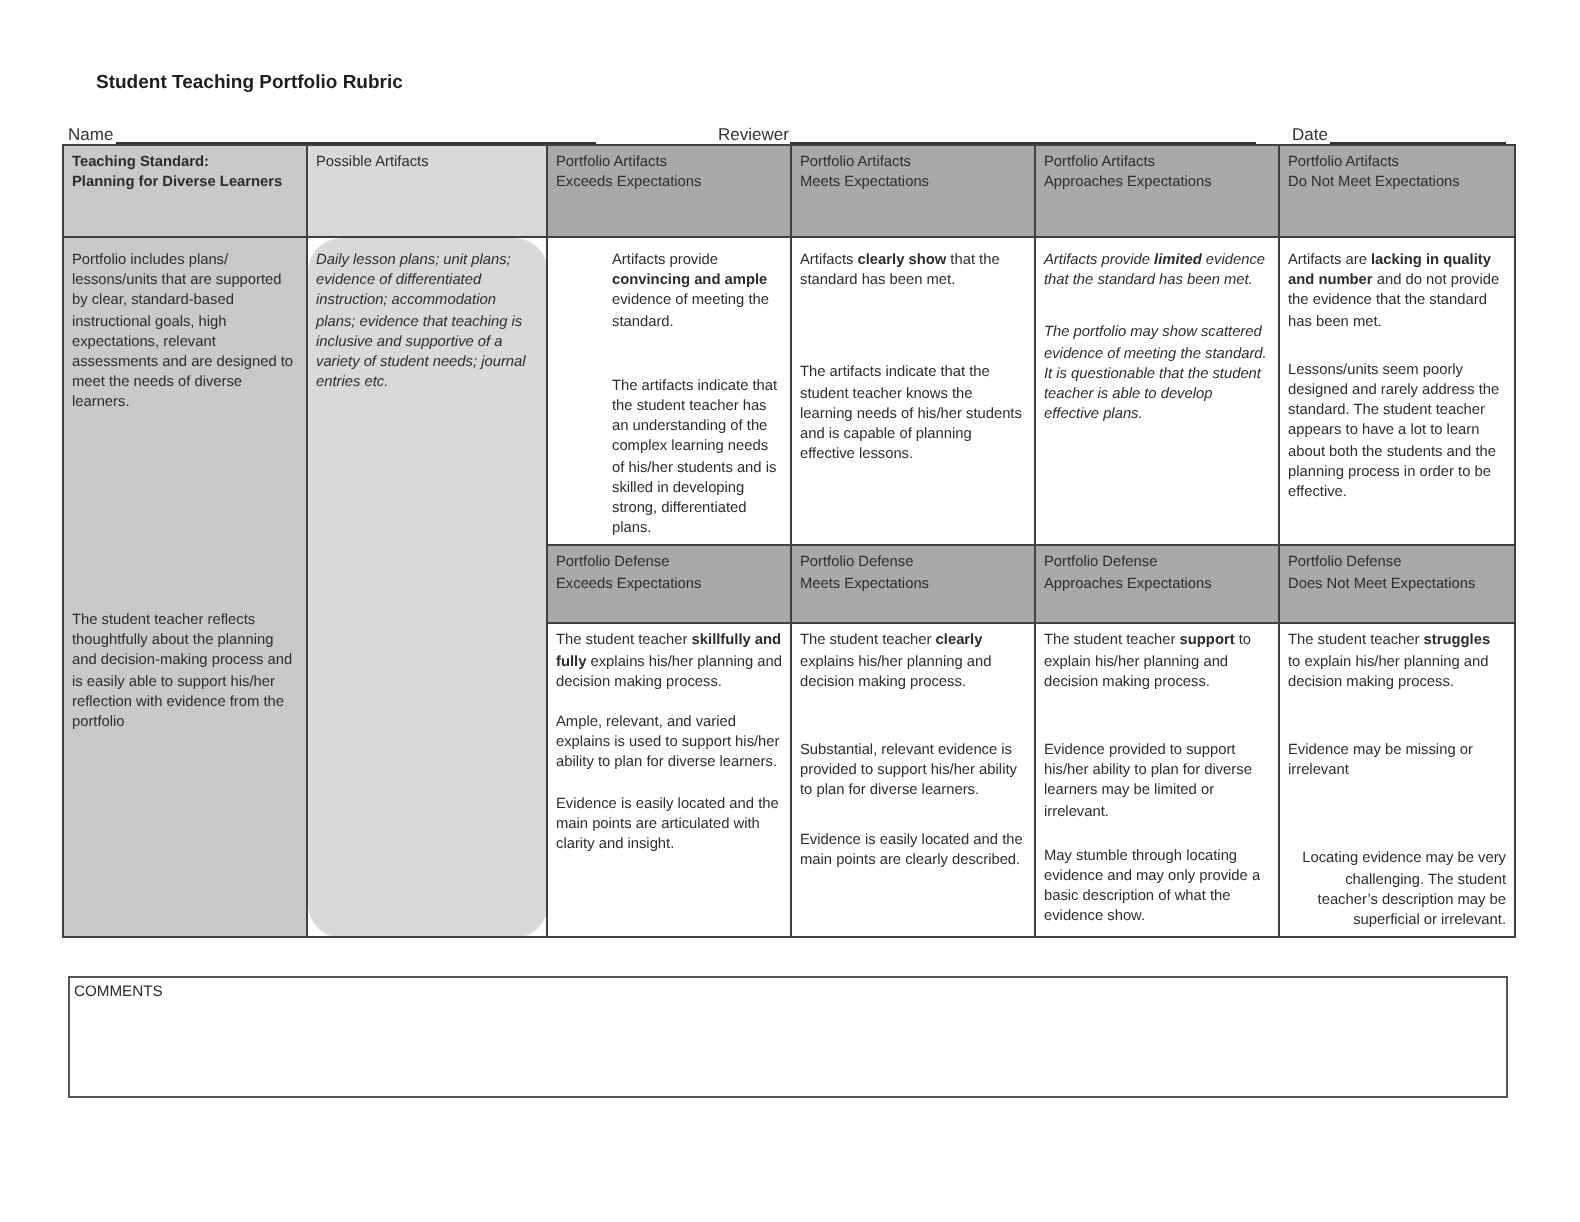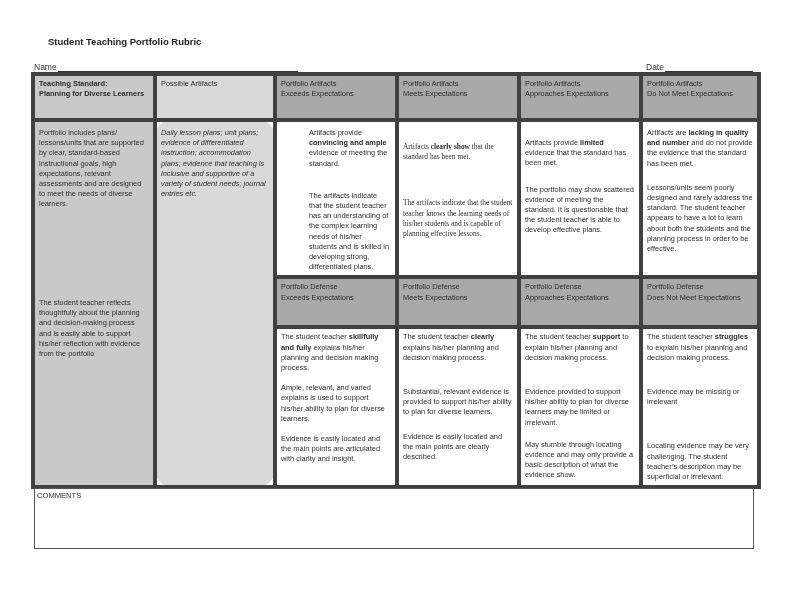--- a/index.html
+++ b/index.html
@@ -17,21 +17,21 @@
   }
   .field { position: absolute; top: 0; display: flex; align-items: flex-end; }
   .field .label { white-space: nowrap; }
   .field .line { border-bottom: 1px solid #333; height: 9px; margin-left: 1px; }
   .rubric {
     position: absolute; left: 31px; top: 72px;
     border-collapse: collapse; table-layout: fixed;
     font-size: 7.4px; line-height: 10.2px;
   }
   .rubric td {
-    border: 4px solid #404040; vertical-align: top;
+    border: 1px solid #404040; vertical-align: top;
     padding: 3px 4px 3px 4px; color: #2c2c2c;
   }
   .c-std { background: #c9c9c9; }
   .c-art { background: #d9d9d9; }
   .c-head { background: #a9a9a9; color: #333; }
   .c-body { background: #ffffff; }
   .bold { font-weight: bold; }
   .italic { font-style: italic; border-radius: 17px; }
   .para + .para { margin-top: 10px; }
   .comments {
@@ -42,20 +42,24 @@
 </style>
 </head>
 <body>
 
 <div class="title">Student Teaching Portfolio Rubric</div>
 
 <div class="field-row">
   <div class="field" style="left:0;">
     <span class="label">Name</span>
     <span class="line" style="width:240px;"></span>
+  </div>
+  <div class="field" style="left:325px;">
+    <span class="label">Reviewer</span>
+    <span class="line" style="width:233px;"></span>
   </div>
   <div class="field" style="left:612px;">
     <span class="label">Date</span>
     <span class="line" style="width:88px;"></span>
   </div>
 </div>
 
 <table class="rubric">
   <colgroup>
     <col style="width:122px">
@@ -86,43 +90,43 @@
     </td>
     <td class="c-head">
       <div>Portfolio Artifacts</div>
       <div>Do Not Meet Expectations</div>
     </td>
   </tr>
 
   <tr style="height:137px;">
     <td class="c-std" rowspan="3" style="position:relative; padding-top:6px;">
       <div>Portfolio includes plans/ lessons/units that are supported by clear, standard-based instructional goals, high expectations, relevant assessments and are designed to meet the needs of diverse learners.</div>
-      <div style="position:absolute; left:4px; right:4px; top:176px;">The student teacher reflects thoughtfully about the planning and decision-making process and is easily able to support his/her reflection with evidence from the portfolio</div>
+      <div style="position:absolute; left:4px; right:4px; top:186px;">The student teacher reflects thoughtfully about the planning and decision-making process and is easily able to support his/her reflection with evidence from the portfolio</div>
     </td>
     <td class="c-art italic" rowspan="3" style="padding-top:6px;">Daily lesson plans; unit plans; evidence of differentiated instruction; accommodation plans; evidence that teaching is inclusive and supportive of a variety of student needs; journal entries etc.</td>
 
     <td class="c-body" style="padding-top:6px;padding-left:32px;">
       <div class="para"><span>Artifacts provide </span><span class="bold">convincing and ample</span><span> evidence of meeting the standard.</span></div>
       <div class="para" style="margin-top:22px;">The artifacts indicate that the student teacher has an understanding of the complex learning needs of his/her students and is skilled in developing strong, differentiated plans.</div>
     </td>
-    <td class="c-body" style="padding-top:20px;font-family:Liberation Serif, serif;">
+    <td class="c-body" style="padding-top:6px;">
       <div class="para"><span>Artifacts </span><span class="bold">clearly show</span><span> that the standard has been met.</span></div>
       <div class="para" style="margin-top:36px;">The artifacts indicate that the student teacher knows the learning needs of his/her students and is capable of planning effective lessons.</div>
     </td>
-    <td class="c-body" style="padding-top:16px;">
+    <td class="c-body" style="padding-top:6px;font-style:italic;">
       <div class="para"><span>Artifacts provide </span><span class="bold">limited</span><span> evidence that the standard has been met.</span></div>
       <div class="para" style="margin-top:16px;">The portfolio may show scattered evidence of meeting the standard. It is questionable that the student teacher is able to develop effective plans.</div>
     </td>
     <td class="c-body" style="padding-top:6px;">
       <div class="para"><span>Artifacts are </span><span class="bold">lacking in quality and number</span><span> and do not provide the evidence that the standard has been met.</span></div>
       <div class="para" style="margin-top:14px;">Lessons/units seem poorly designed and rarely address the standard.  The student teacher appears to have a lot to learn about both the students and the planning process in order to be effective.</div>
     </td>
   </tr>
 
-  <tr style="height:50px;">
+  <tr style="height:39px;">
     <td class="c-head">
       <div>Portfolio Defense</div>
       <div>Exceeds Expectations</div>
     </td>
     <td class="c-head">
       <div>Portfolio Defense</div>
       <div>Meets Expectations</div>
     </td>
     <td class="c-head">
       <div>Portfolio Defense</div>
@@ -146,21 +150,21 @@
       <div class="para" style="margin-top:14px;">Evidence is easily located and the main points are clearly described.</div>
     </td>
     <td class="c-body">
       <div class="para"><span>The student teacher </span><span class="bold">support</span><span> to explain his/her planning and decision making process.</span></div>
       <div class="para" style="margin-top:24px;">Evidence provided to support his/her ability to plan for diverse learners may be limited or irrelevant.</div>
       <div class="para" style="margin-top:12px;">May stumble through locating evidence and may only provide a basic description of what the evidence show.</div>
     </td>
     <td class="c-body">
       <div class="para"><span>The student teacher </span><span class="bold">struggles</span><span> to explain his/her planning and decision making process.</span></div>
       <div class="para" style="margin-top:24px;">Evidence may be missing or irrelevant</div>
-      <div class="para" style="margin-top:34px;"> Locating evidence may be very challenging. The student teacher’s description may be superficial or irrelevant.</div>
+      <div class="para" style="margin-top:34px;text-align:right;"> Locating evidence may be very challenging. The student teacher’s description may be superficial or irrelevant.</div>
     </td>
   </tr>
 </tbody>
   </table>
 
 <div class="comments">
   <span>COMMENTS</span>
 </div>
 
 </body></html>

